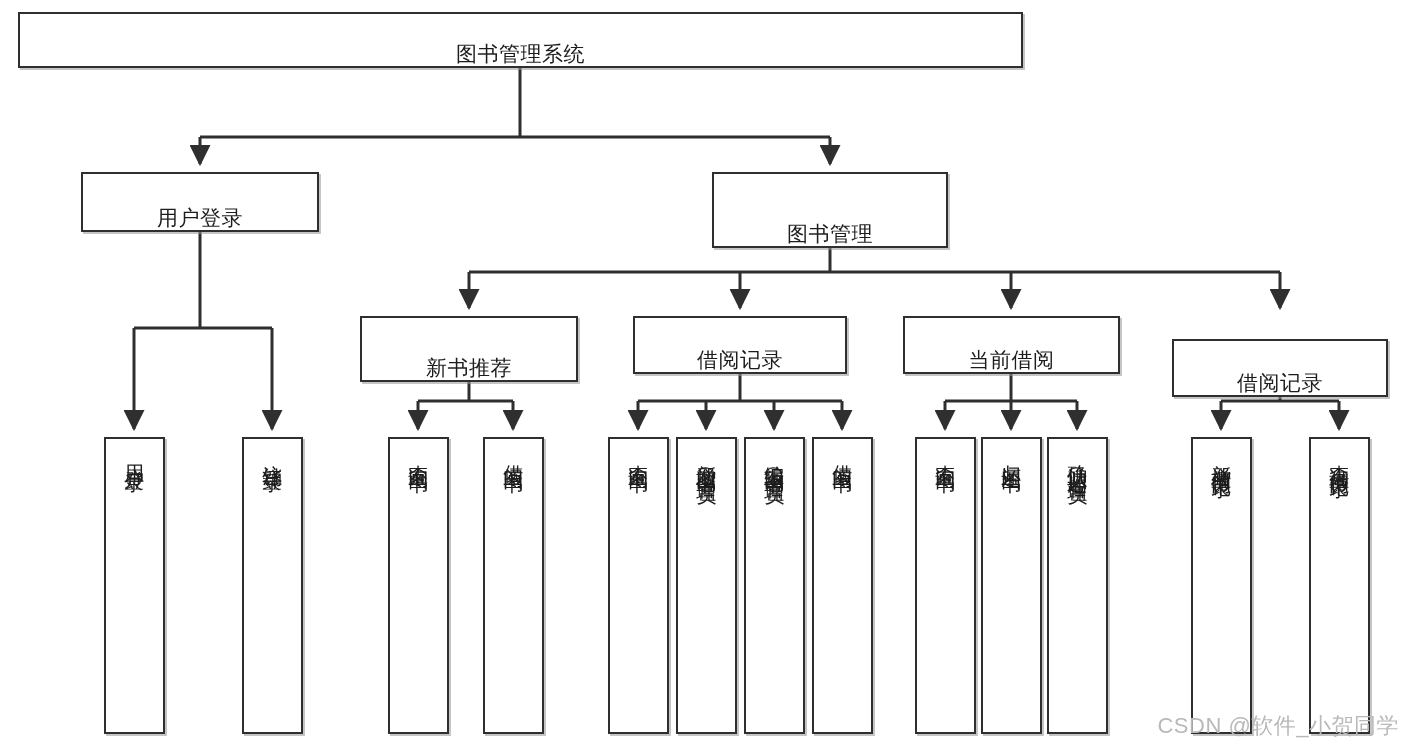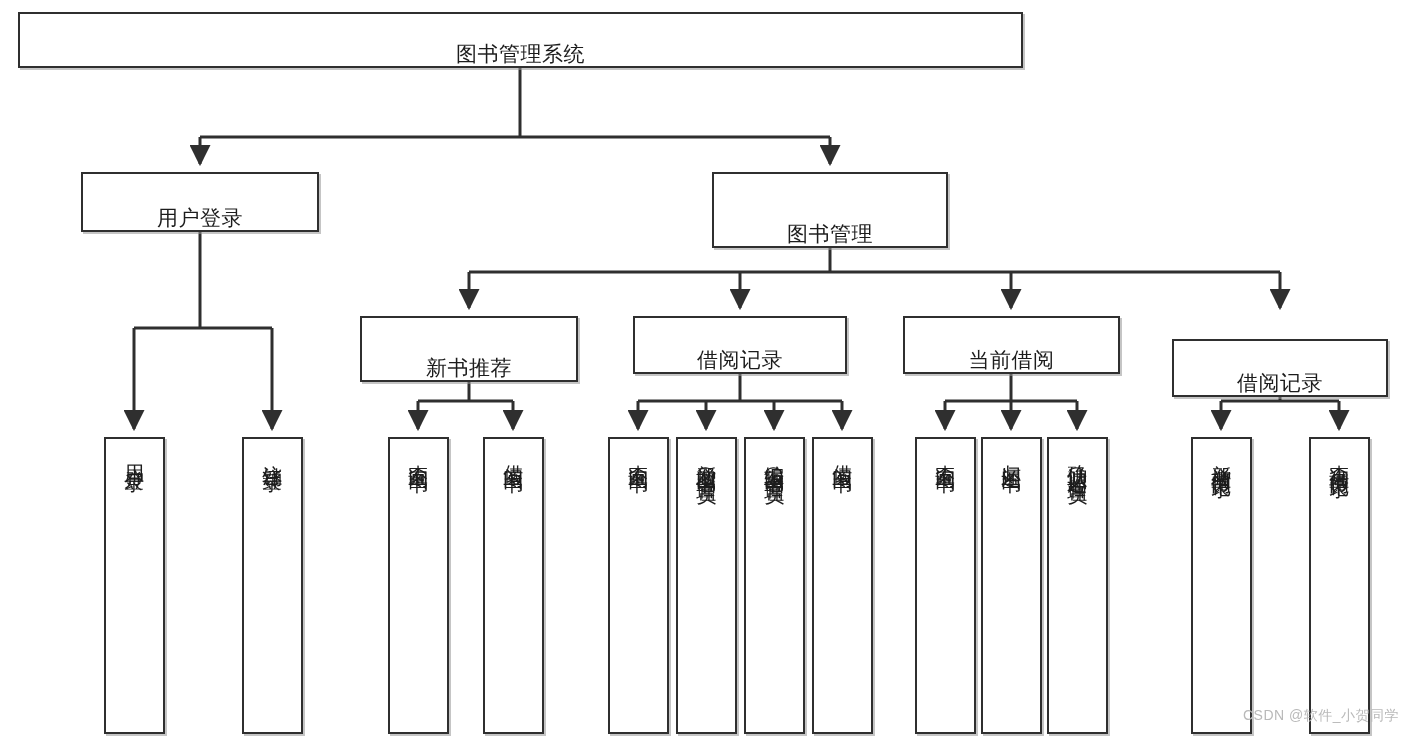--- a/index.html
+++ b/index.html
@@ -50,22 +50,22 @@
   .node.vert .label {
     writing-mode: vertical-rl;
     text-orientation: upright;
     font-size: 20px;
     letter-spacing: 3px;
     white-space: nowrap;
   }
   .watermark {
     position: absolute;
     right: 6px;
-    bottom: 22px;
-    font-size: 14px;
+    bottom: 6px;
+    font-size: 22px;
     color: #b9b9b9;
     letter-spacing: 0.5px;
     white-space: nowrap;
     pointer-events: none;
     margin-left: 16px;
   }
 </style>
 </head>
 <body>
 

